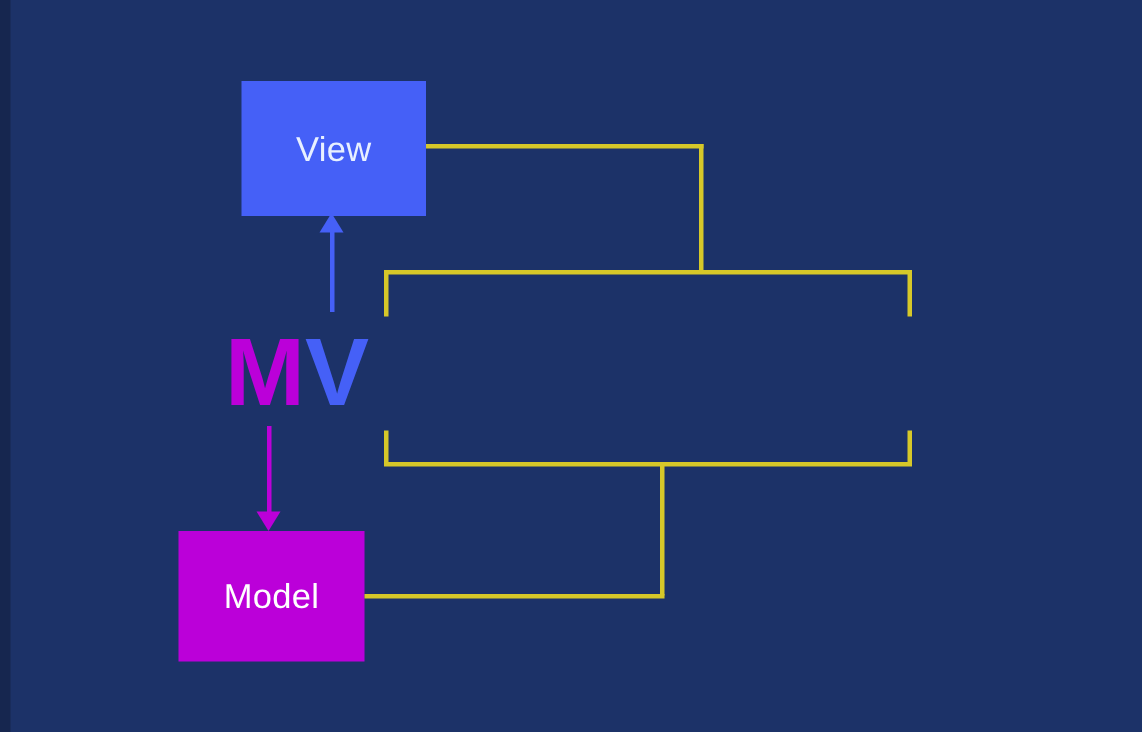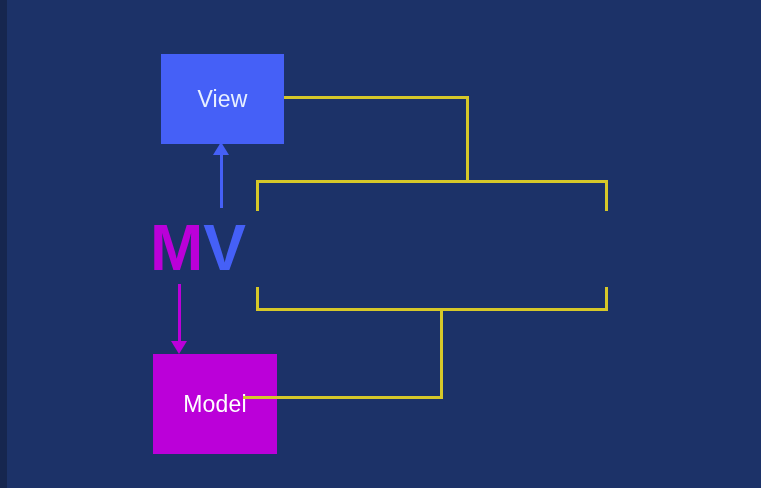--- a/index.html
+++ b/index.html
@@ -46,23 +46,22 @@
     top: 54px;
     width: 123px;
     height: 90px;
     background: #4560f7;
   }
   #view-box .node-label { color: #e8f0ff; }
   #model-box {
     left: 119px;
     top: 354px;
     width: 124px;
-    height: 100px;
+    height: 87px;
     background: #bb00d9;
-    margin-left: 34px;
   }
 
   
   #acronym {
     position: absolute;
     left: 150px;
     top: 208px;
     height: 80px;
     display: flex;
     align-items: center;

